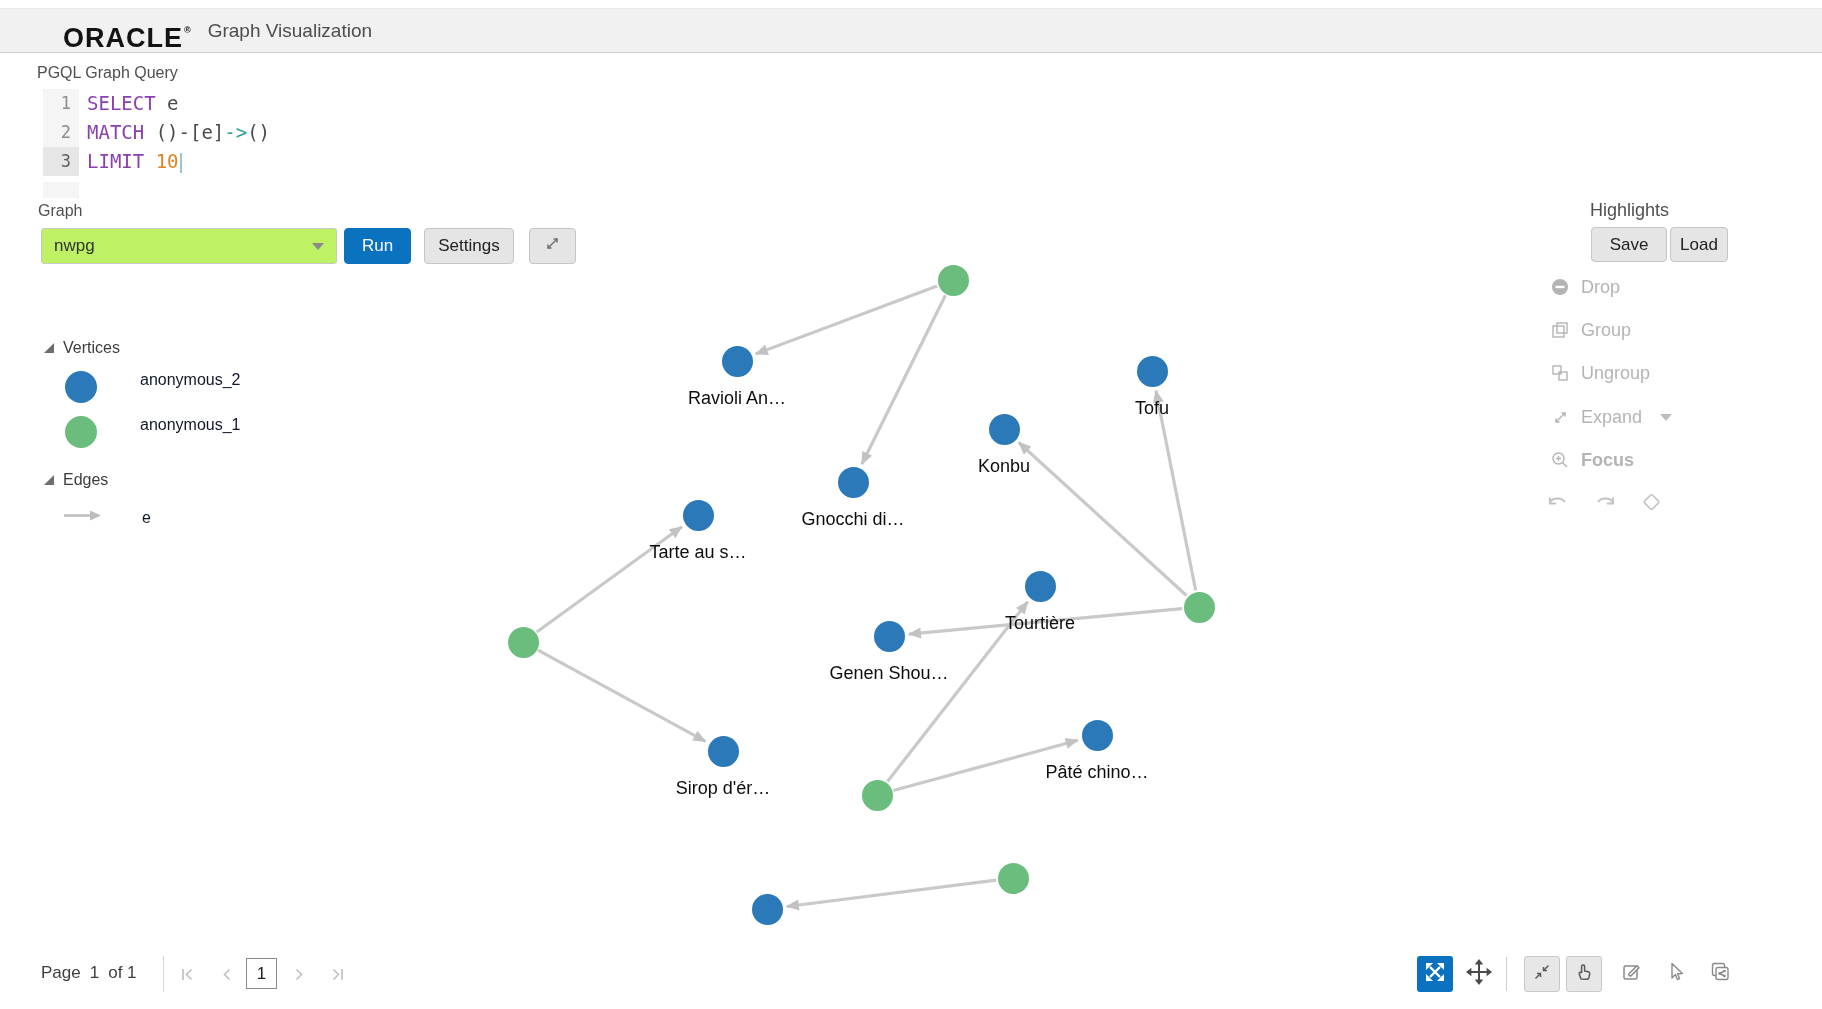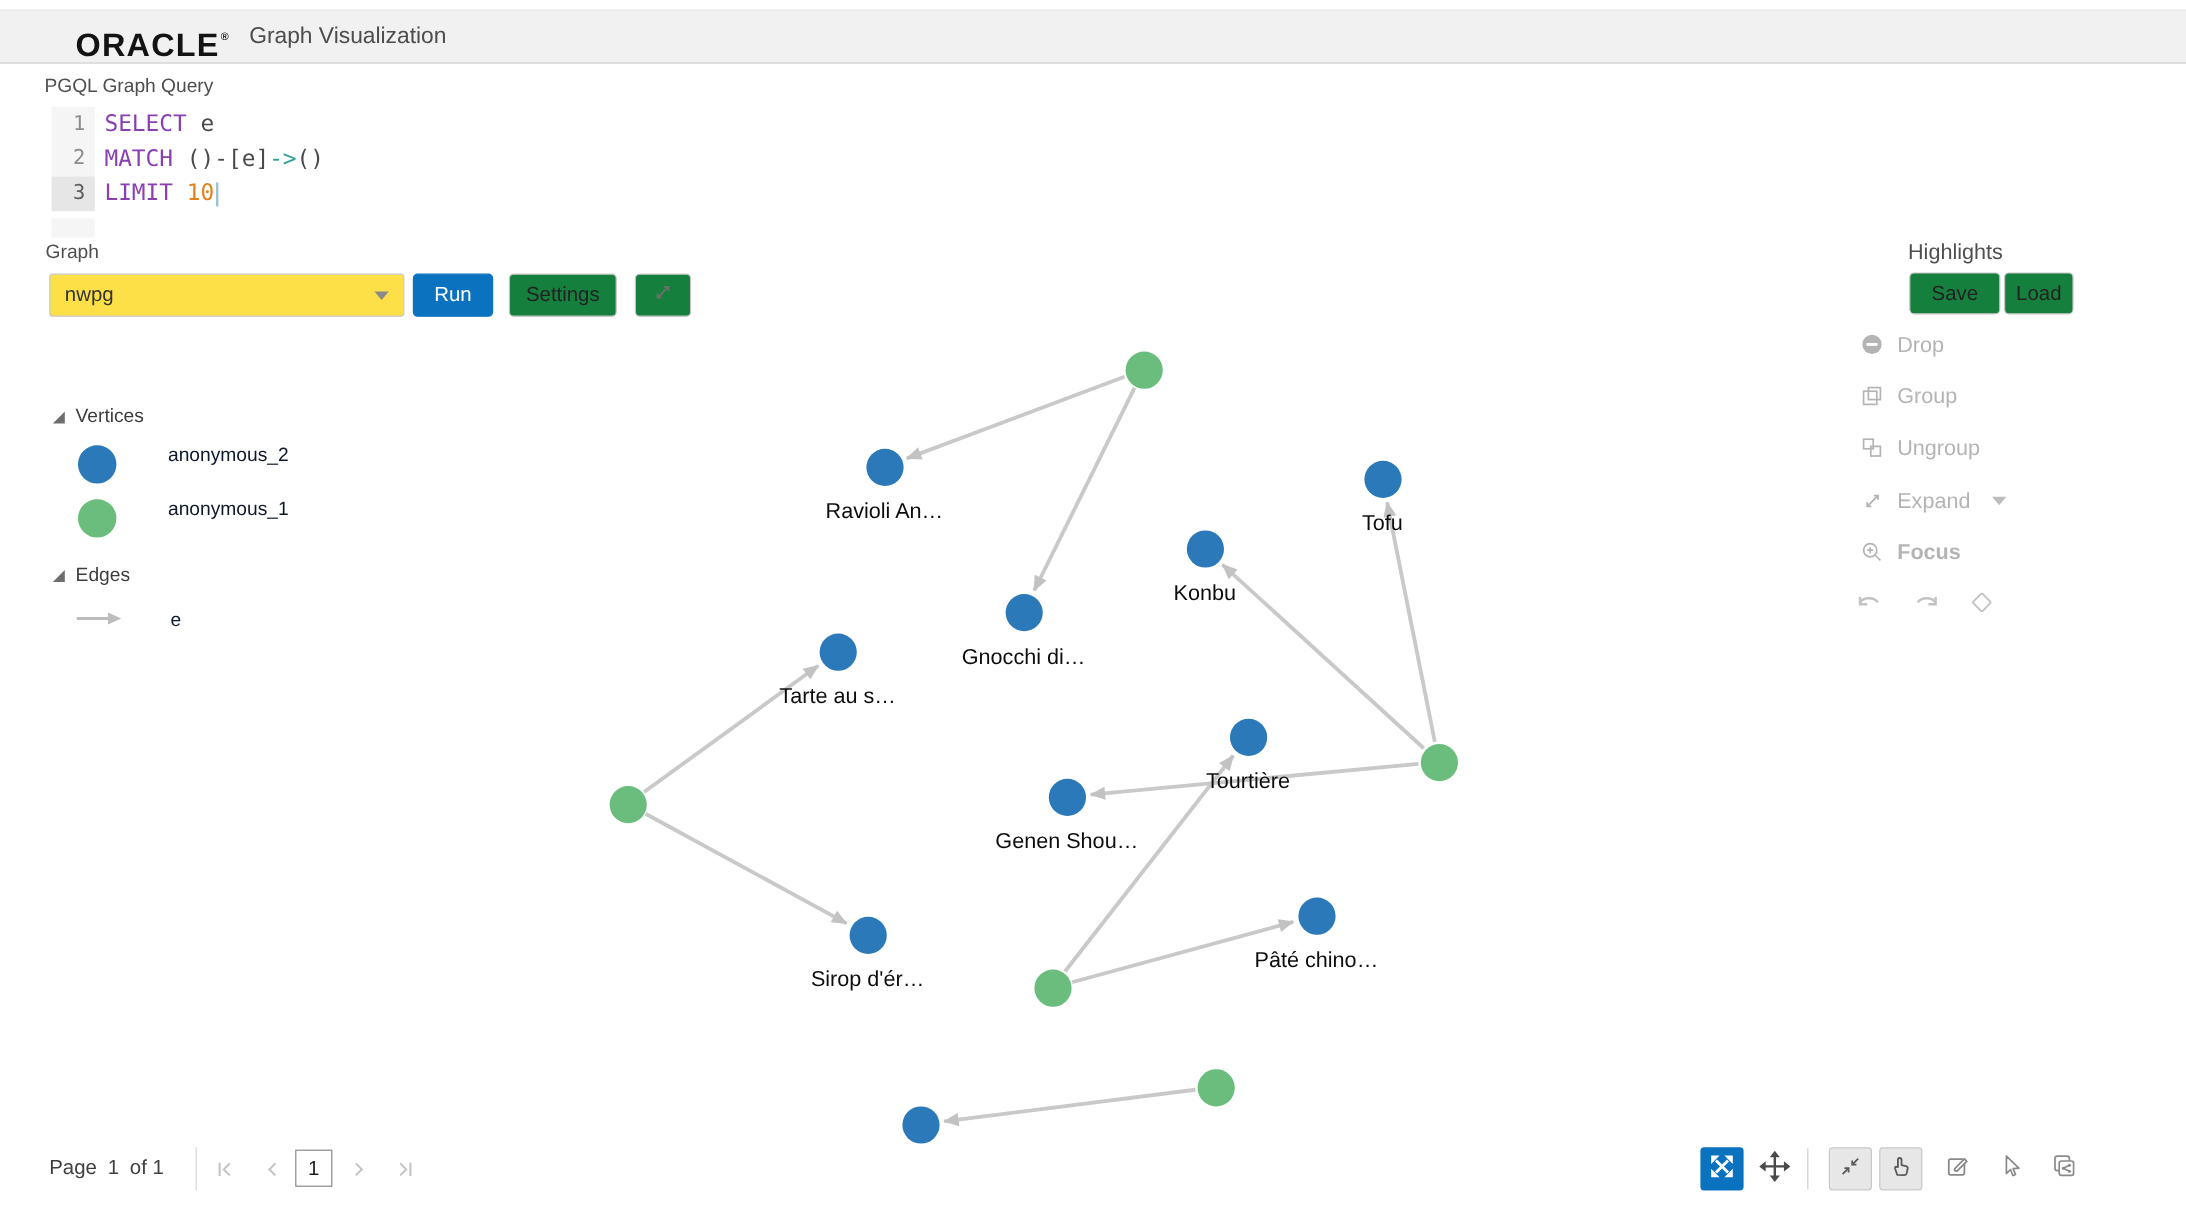--- a/index.html
+++ b/index.html
@@ -33,31 +33,31 @@
   .tok-kw  { color:#8a3fb3; }
   .tok-pln { color:#4a4a4a; }
   .tok-op  { color:#2aa194; }
   .tok-num { color:#e2821e; }
   .caret { display:inline-block; width:2px; height:20px; background:#9fc3d4; vertical-align:middle; margin-left:1px; }
 
   
   .graph-label { position:absolute; left:38px; top:202px; font-size:16px; color:#4f4f4f; }
   .graph-select {
     position:absolute; left:41px; top:228px; width:296px; height:36px;
-    background:#fde047; border:1px solid #c9c9c9; border-radius:3px;
+    background:#bef264; border:1px solid #c9c9c9; border-radius:3px;
     display:flex; align-items:center; padding:0 12px; font-size:17px; color:#333; cursor:pointer;
   }
   .graph-select .sel-caret {
     margin-left:auto; width:0; height:0;
     border-left:6px solid transparent; border-right:6px solid transparent; border-top:7px solid #8a8a8a;
   }
   .btn {
     position:absolute; height:36px; border-radius:4px; font-size:17px;
     display:flex; align-items:center; justify-content:center; cursor:pointer;
-    background:#15803d; border:1px solid #c6c6c6; color:#222; font-family:"Liberation Sans",sans-serif;
+    background:#e5e5e5; border:1px solid #c6c6c6; color:#222; font-family:"Liberation Sans",sans-serif;
   }
   .btn.primary { background:#0b72c0; border-color:#0b72c0; color:#fff; }
   .btn-run { left:344px; top:228px; width:67px; }
   .btn-settings { left:424px; top:228px; width:90px; }
   .btn-maxquery { left:529px; top:228px; width:47px; }
 
   
   .tree-header { position:absolute; display:flex; align-items:center; font-size:16px; color:#3d3d3d; cursor:pointer; }
   .tree-header svg { margin-right:8px; }
   .lg-vertices { left:43px; top:339px; }
@@ -81,21 +81,21 @@
   .hl-expand  { top:403px; }
   .hl-focus   { top:446px;font-weight:bold; }
   .hl-caret {
     margin-left:18px; width:0; height:0;
     border-left:6px solid transparent; border-right:6px solid transparent; border-top:7px solid #bdbdbd;
   }
   .hl-history { position:absolute; left:1546px; top:492px; display:flex; gap:23px; }
   .hl-history span { width:24px; height:24px; display:flex; align-items:center; justify-content:center; }
 
   
-  #graph-canvas { position:absolute; left:0; top:242px; width:1712px; height:720px; }
+  #graph-canvas { position:absolute; left:0; top:214px; width:1712px; height:720px; }
   #edge-layer { position:absolute; left:0; top:0; width:1822px; height:720px; }
   .gnode { position:absolute; width:31px; height:31px; border-radius:50%; cursor:pointer; }
   .glabel { position:absolute; transform:translateX(-50%); font-size:18px; color:#0d0d0d; white-space:nowrap; }
 
   
   .pagination { position:absolute; left:41px; top:963px; display:flex; align-items:center; font-size:17px; color:#3f3f3f; }
   .pagination .pg-word { margin-right:9px; }
   .pg-divider { position:absolute; left:163px; top:956px; width:1px; height:36px; background:#d8d8d8; }
   .pg-nav { position:absolute; top:956px; width:34px; height:36px; display:flex; align-items:center; justify-content:center; cursor:default; }
   .pg-first { left:170px; } .pg-prev { left:210px; } .pg-next { left:282px; } .pg-last { left:320px; }

